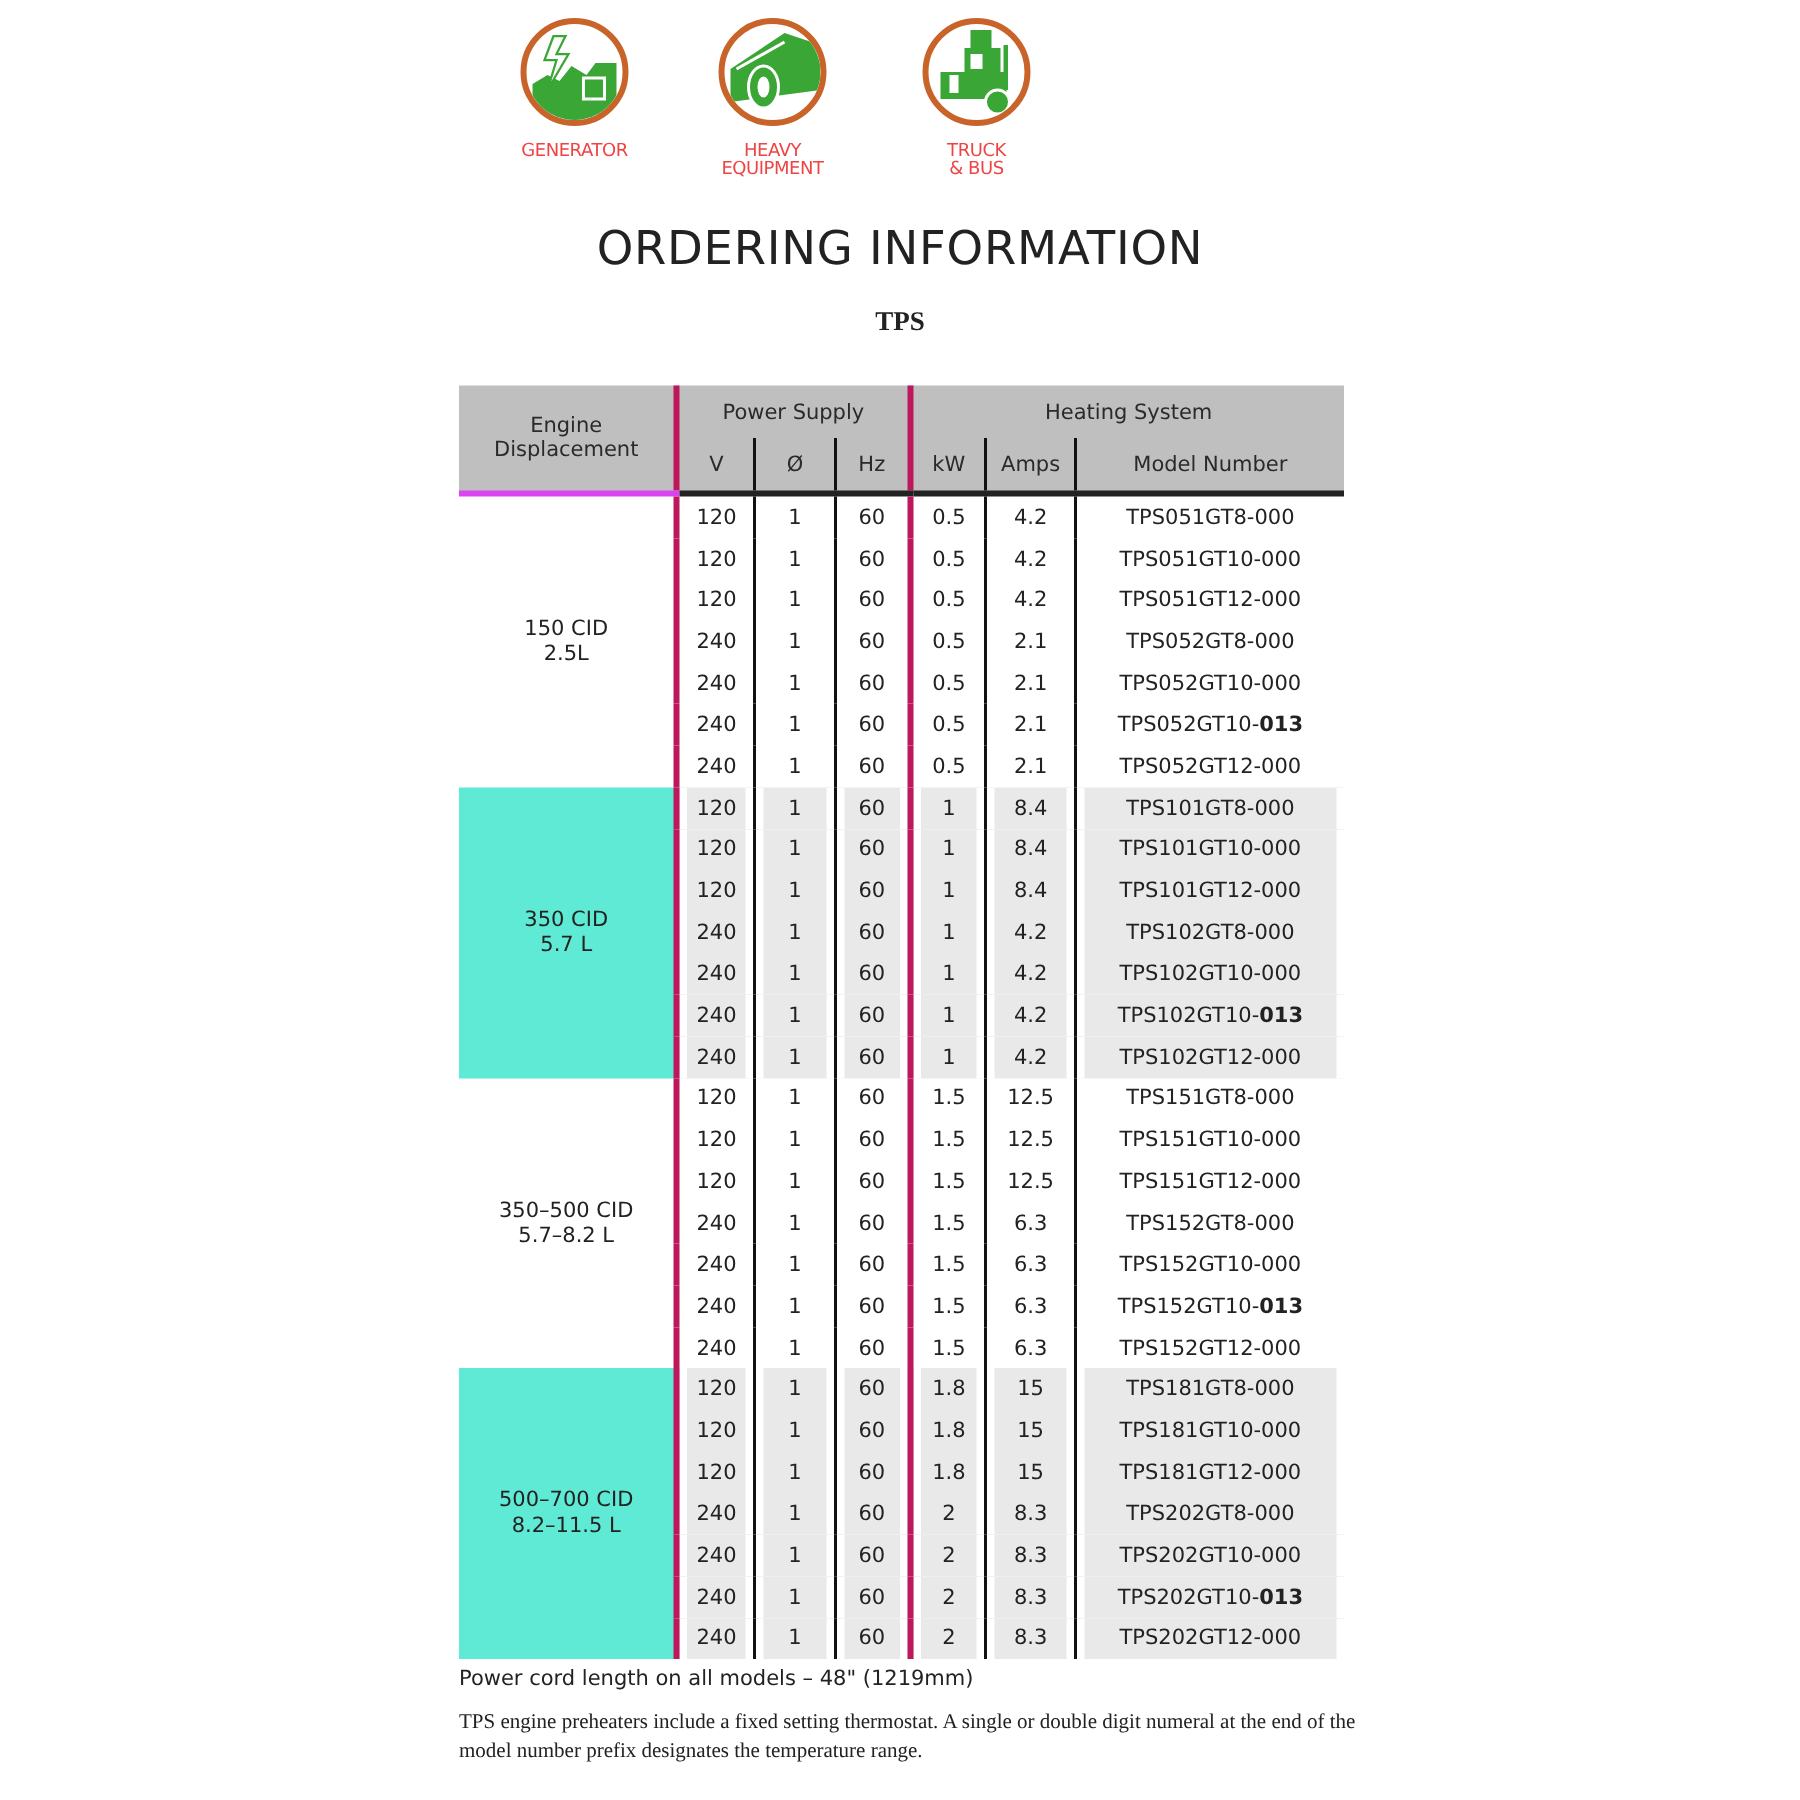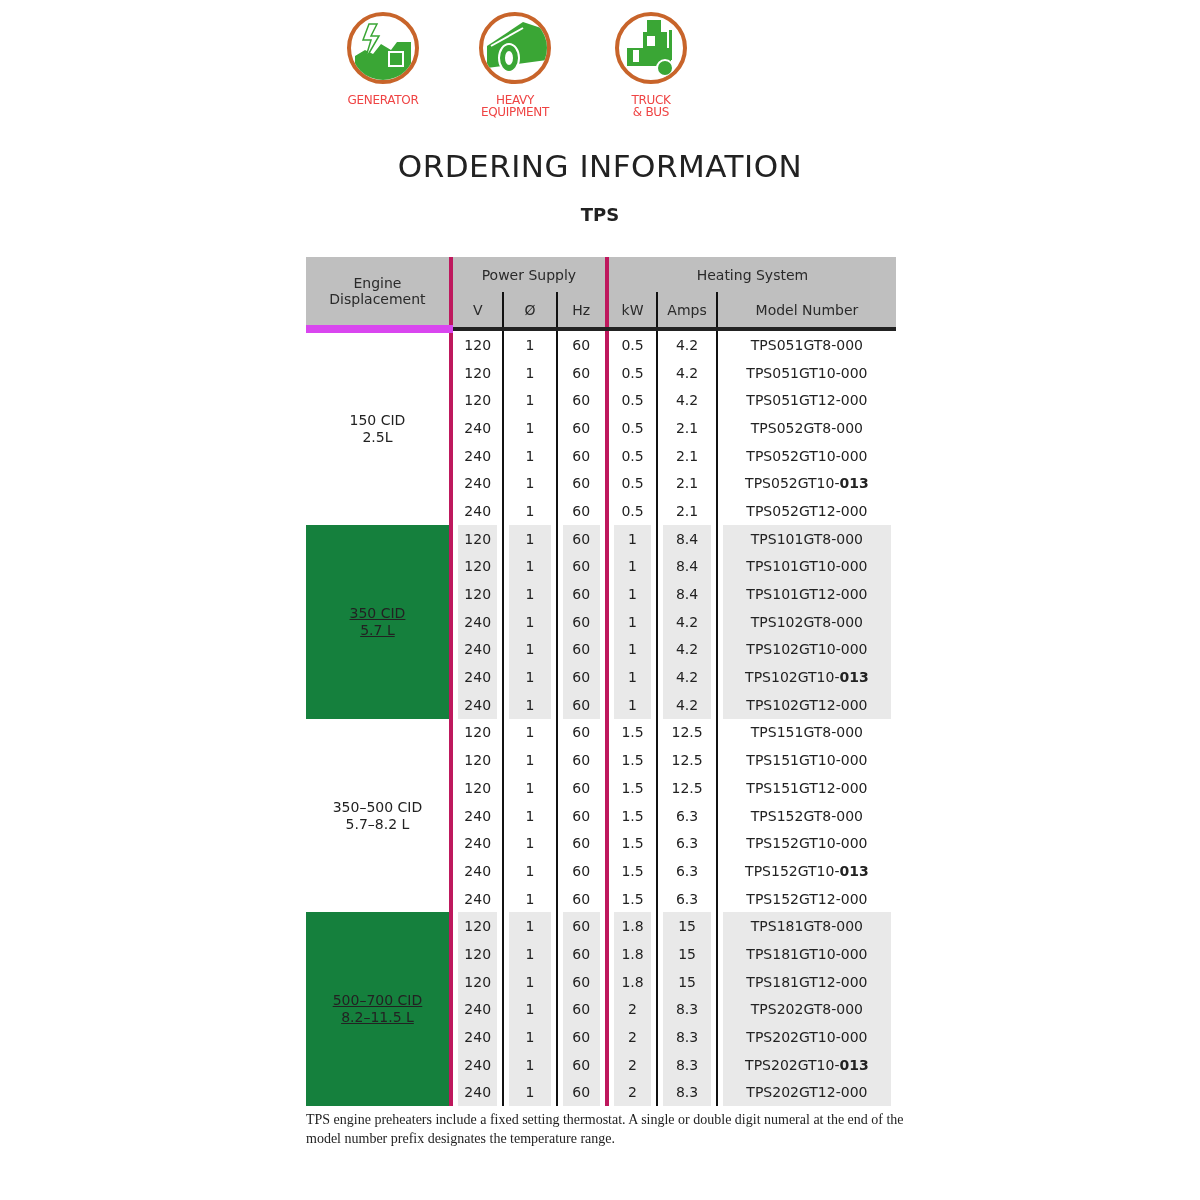--- a/index.html
+++ b/index.html
@@ -3,32 +3,32 @@
 <meta charset="utf-8">
 <style>
   html, body { margin: 0; padding: 0; background: #ffffff; }
   body { width: 1200px; height: 1200px; position: relative; font-family: "DejaVu Sans", sans-serif; color: #1a1a1a; overflow: hidden; }
   .icons { position: absolute; top: 8px; left: 318px; width: 540px; height: 125px; }
   .icon-item { position: absolute; width: 130px; text-align: center; top: 0; }
   .icon-circle { width: 72px; height: 72px; margin: 4px auto 0; border-radius: 50%; border: 4px solid #c8642a; background: #ffffff; position: relative; overflow: hidden; box-sizing: border-box; }
   .icon-circle svg { position: absolute; left: 0; top: 0; width: 100%; height: 100%; }
   .icon-label { margin-top: 10px; font-size: 12px; line-height: 12px; color: #ef4444; letter-spacing: -0.3px; text-transform: uppercase; }
   .title { position: absolute; top: 148px; left: 0; width: 1200px; text-align: center; font-size: 31px; letter-spacing: 0.5px; color: #222; font-family: "DejaVu Sans", sans-serif; font-weight: normal; }
-  .subtitle { position: absolute; top: 204px; left: 0; width: 1200px; text-align: center; font-size: 18px; font-weight: bold; color: #222; }
+  .subtitle { position: absolute; top: 204px; left: 0; width: 1200px; text-align: center; font-size: 18px; font-weight: bold; color: #222; font-family: Liberation Serif, serif; }
   table.order { position: absolute; top: 257px; left: 306px; width: 590px; border-collapse: collapse; font-size: 14px; color: #222; }
   table.order th { background: #bfbfbf; font-weight: normal; font-size: 14px; color: #2a2a2a; padding: 0; }
   .h1 th { height: 35px; }
   .h2 th { height: 35px; }
   .bl { border-left: 4px solid #be185d; }
   .blt { border-left: 2px solid #111; }
   .hdr-bottom th { border-bottom: 4px solid #222; }
   table.order td { text-align: center; height: 27.7px; padding: 0; }
   td.eng { width: 144px; font-size: 14px; line-height: 17px; vertical-align: middle; }
   tr.shade td.cell { background: #e9e9e9; }
-  tr.shade td.eng { background: #15803d; text-decoration: underline; }
+  tr.shade td.eng { background: #5eead4; }
   td.c-v { width: 50px; }
   td.c-ph { width: 52px; }
   td.c-hz { width: 48px; }
   td.c-kw { width: 48px; }
   td.c-amps { width: 58px; }
   td.c-model { width: 180px; }
   .model-bold { font-weight: bold; }
   .gap { box-shadow: inset 5px 0 0 #fff, inset -5px 0 0 #fff; }
   .notes { position: absolute; left: 306px; top: 1110px; width: 600px; font-size: 14px; color: #222; line-height: 19px; }
   .notes p { margin: 0 0 10px 0; }
@@ -75,21 +75,21 @@
     <div class="icon-label"><span>TRUCK</span><br><span>&amp; BUS</span></div>
   </div>
 </div>
 
 <div class="title">ORDERING INFORMATION</div>
 <div class="subtitle">TPS</div>
 
 <table class="order">
   <thead>
     <tr class="h1">
-      <th rowspan="2" style="border-bottom:8px solid #d946ef;"><span>Engine Displacement</span></th>
+      <th rowspan="2" style="border-bottom:4px solid #d946ef;"><span>Engine Displacement</span></th>
       <th colspan="3" class="bl">Power Supply</th>
       <th colspan="3" class="bl">Heating System</th>
     </tr>
     <tr class="h2 hdr-bottom">
       <th class="bl">V</th>
       <th class="blt">Ø</th>
       <th class="blt">Hz</th>
       <th class="bl">kW</th>
       <th class="blt">Amps</th>
       <th class="blt">Model Number</th>
@@ -321,14 +321,15 @@
         <td class="cell c-ph blt gap">1</td>
         <td class="cell c-hz blt gap">60</td>
         <td class="cell c-kw bl gap">2</td>
         <td class="cell c-amps blt gap">8.3</td>
         <td class="cell c-model blt gap"><span>TPS202GT12-</span><span class="">000</span></td>
       </tr>
     </tbody>
 </table>
 
 <div class="notes">
+  <p>Power cord length on all models – 48" (1219mm)</p>
   <p style="margin:0;font-family:Liberation Serif, serif;">TPS engine preheaters include a fixed setting thermostat. A single or double digit numeral at the end of the model number prefix designates the temperature range.</p>
 </div>
 
 </body></html>

